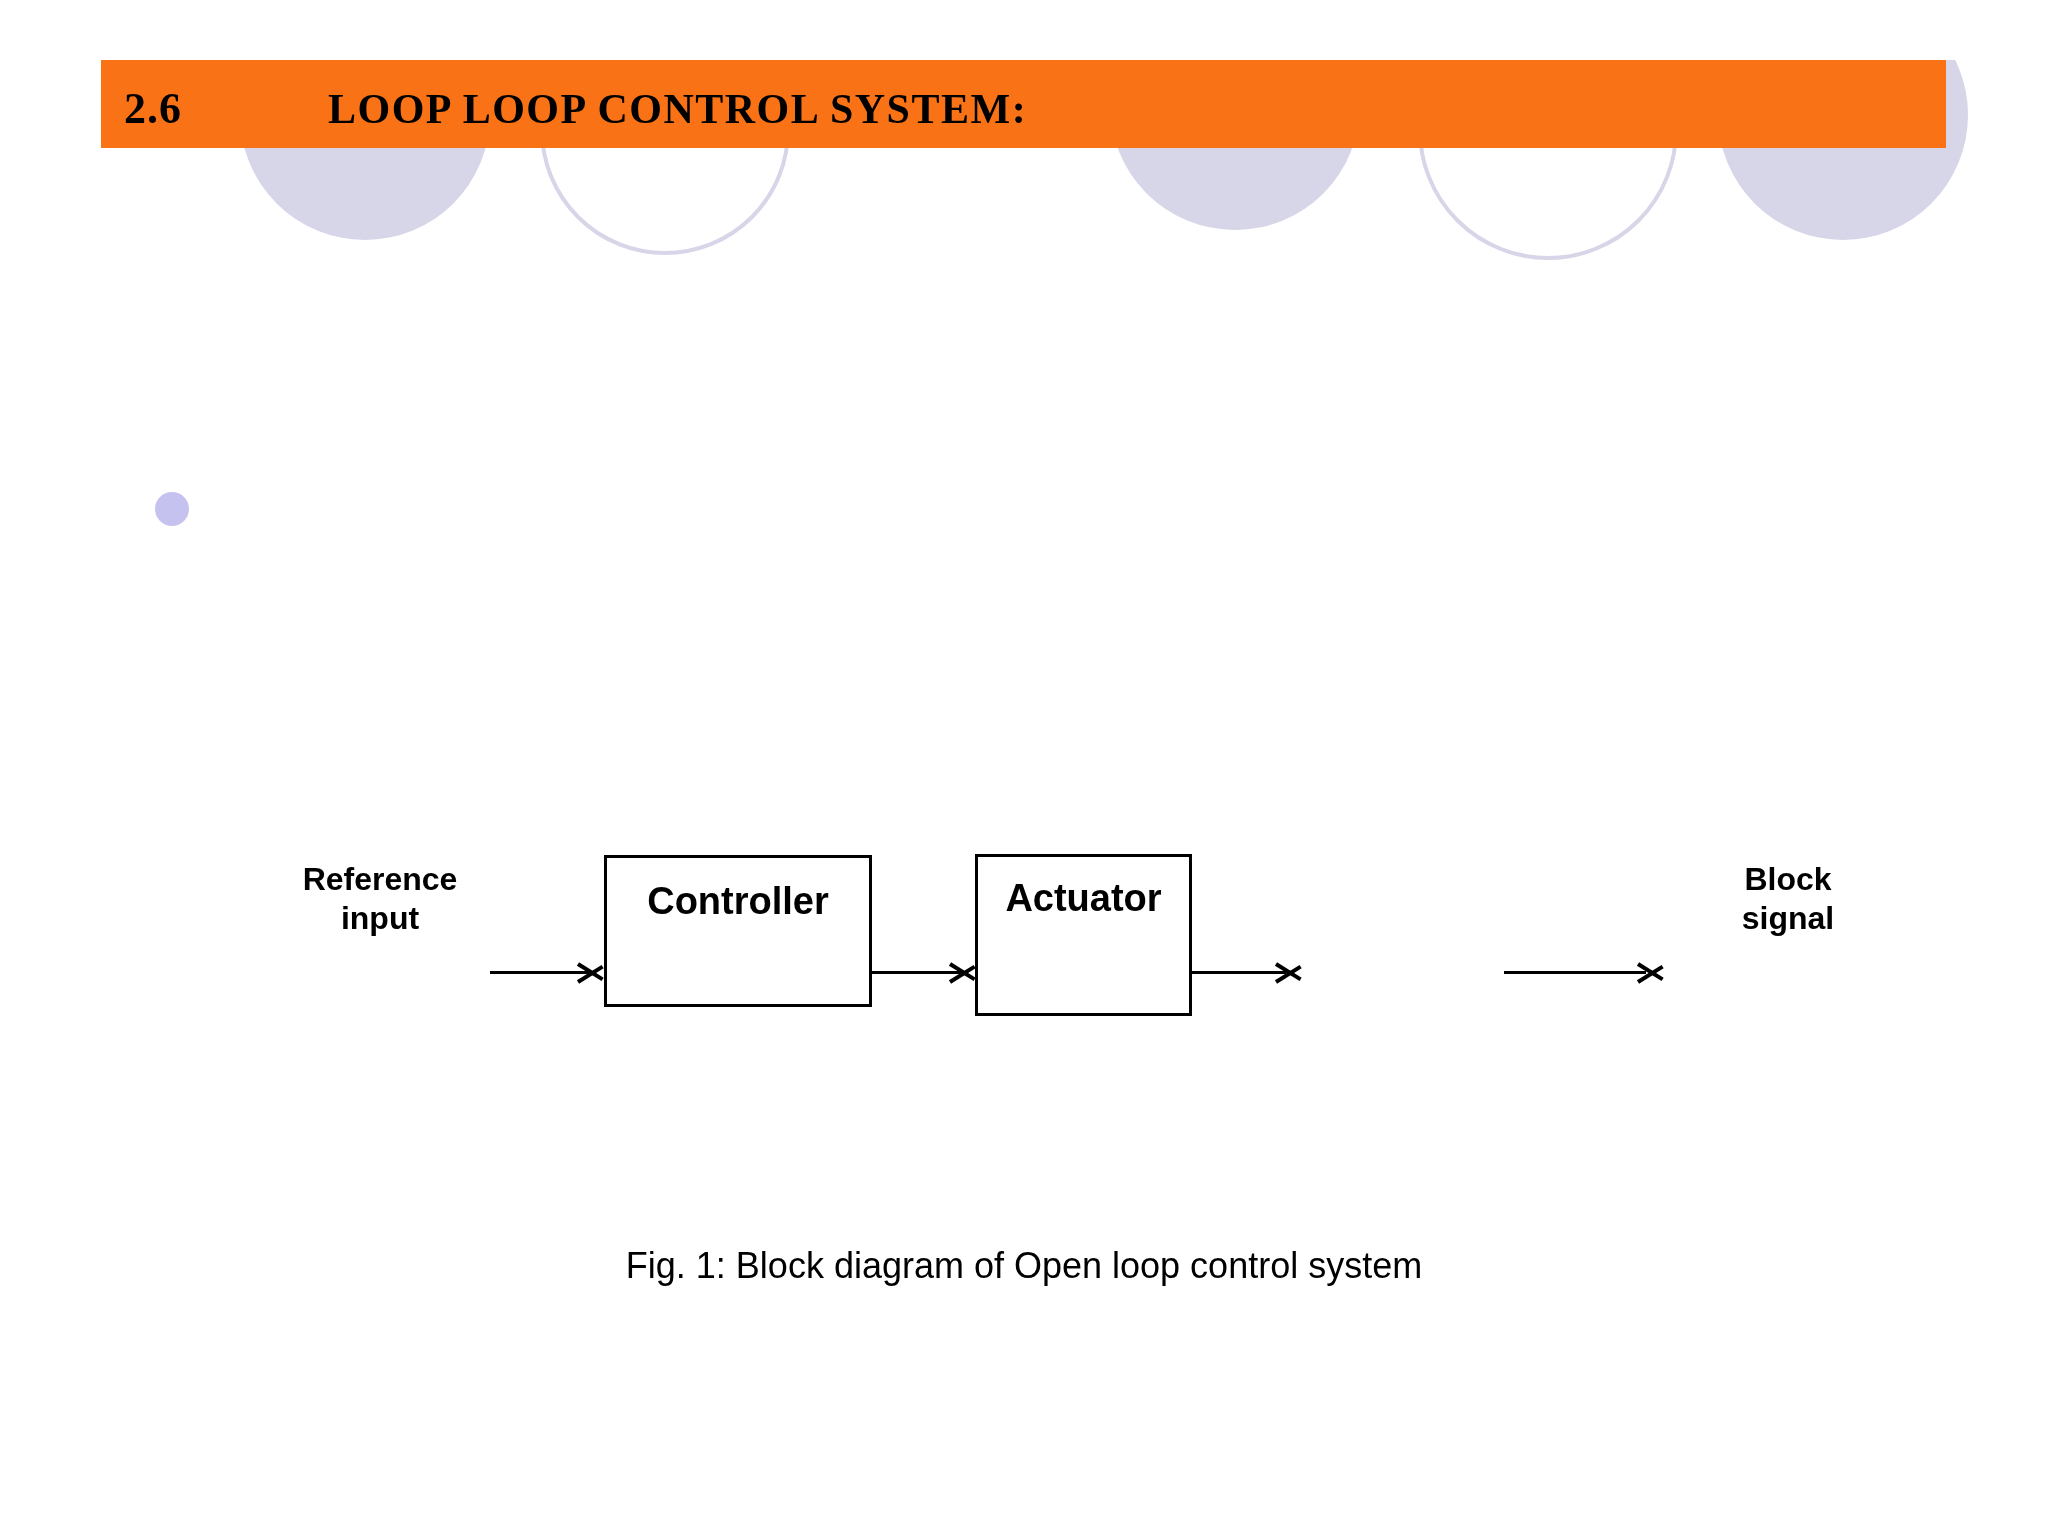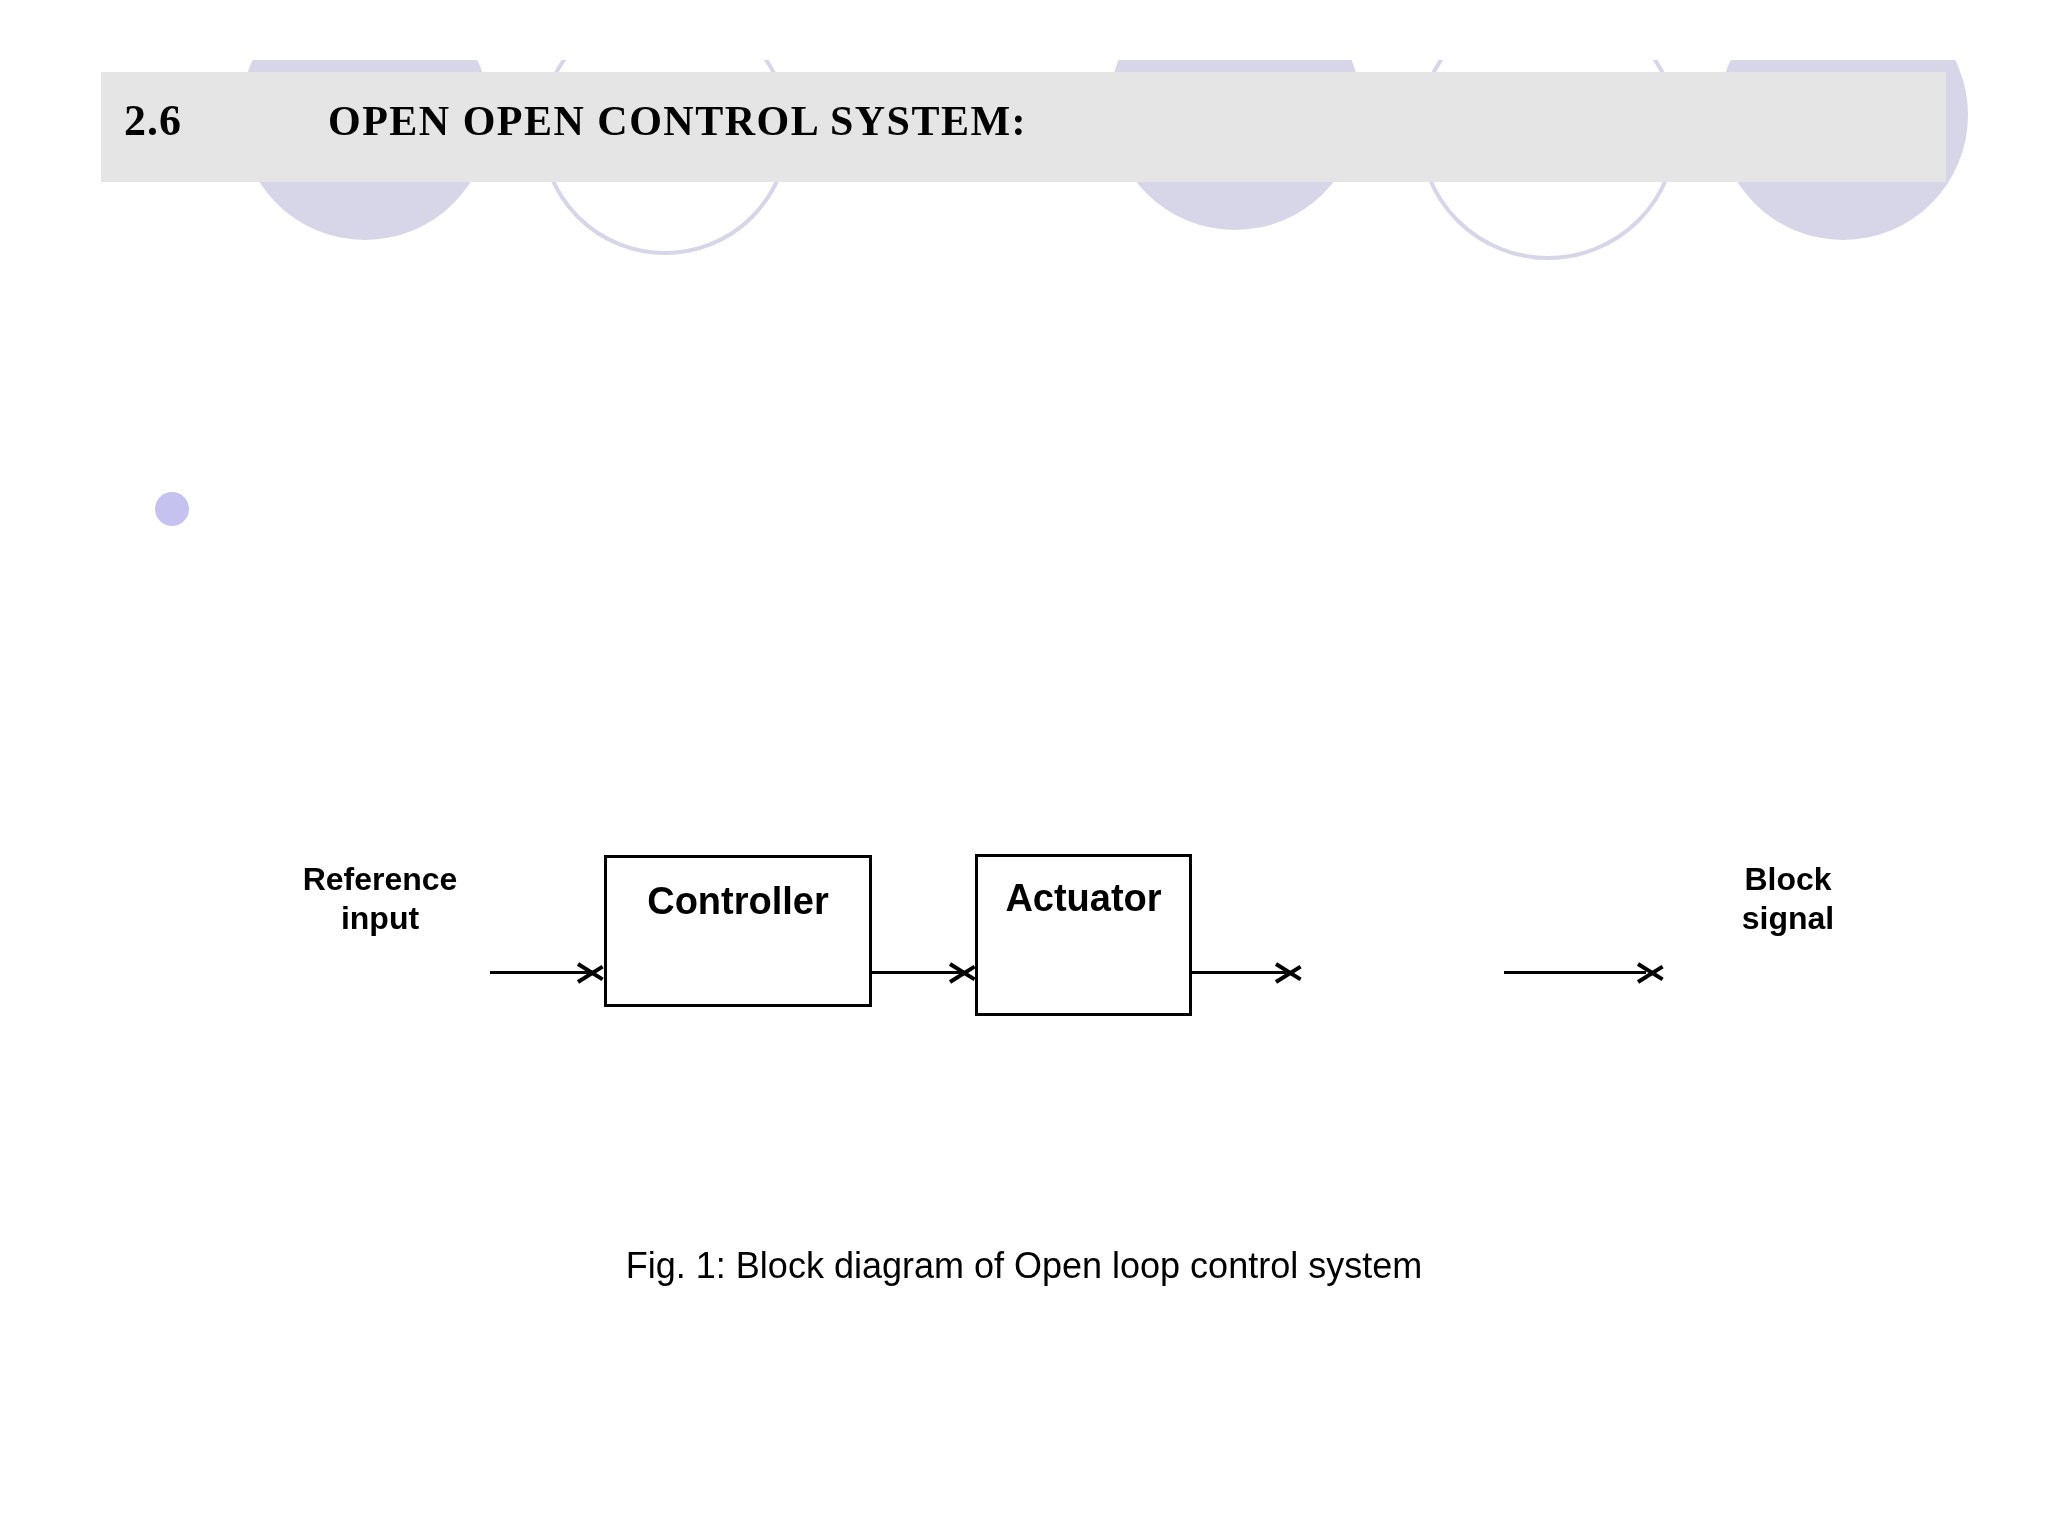--- a/index.html
+++ b/index.html
@@ -41,24 +41,24 @@
   }
   .deco-circle.outlined {
     background: transparent;
     border: 4px solid #d7d5e8;
   }
 
   
   .title-bar {
     position: absolute;
     left: 101px;
-    top: 72px;
+    top: 60px;
     width: 1845px;
-    height: 110px;
-    background: #e5e5e5;
+    height: 88px;
+    background: #f97316;
     z-index: 5;
   }
   .title-num {
     position: absolute;
     left: 23px;
     top: 23px;
     font-family: "Liberation Serif", serif;
     font-weight: bold;
     font-size: 44px;
     color: #000000;
@@ -188,21 +188,21 @@
   <div class="circle-band">
     <div class="deco-circle filled" style="left:240px;  top:-70px; width:250px; height:250px;"></div>
     <div class="deco-circle outlined" style="left:540px;  top:-55px; width:250px; height:250px;"></div>
     <div class="deco-circle filled" style="left:1110px; top:-80px; width:250px; height:250px;"></div>
     <div class="deco-circle outlined" style="left:1418px; top:-60px; width:260px; height:260px;"></div>
     <div class="deco-circle filled" style="left:1718px; top:-70px; width:250px; height:250px;"></div>
   </div>
 
   <div class="title-bar">
     <span class="title-num">2.6</span>
-    <span class="title-text">OPEN OPEN CONTROL SYSTEM:</span>
+    <span class="title-text">LOOP LOOP CONTROL SYSTEM:</span>
   </div>
 
   <div class="bullet-row">
     <span class="bullet-dot"></span>
   </div>
 
   <div class="diagram">
 
     <div class="side-label" style="left:265px; top:100px; width:230px;">
       <div>Reference</div>

